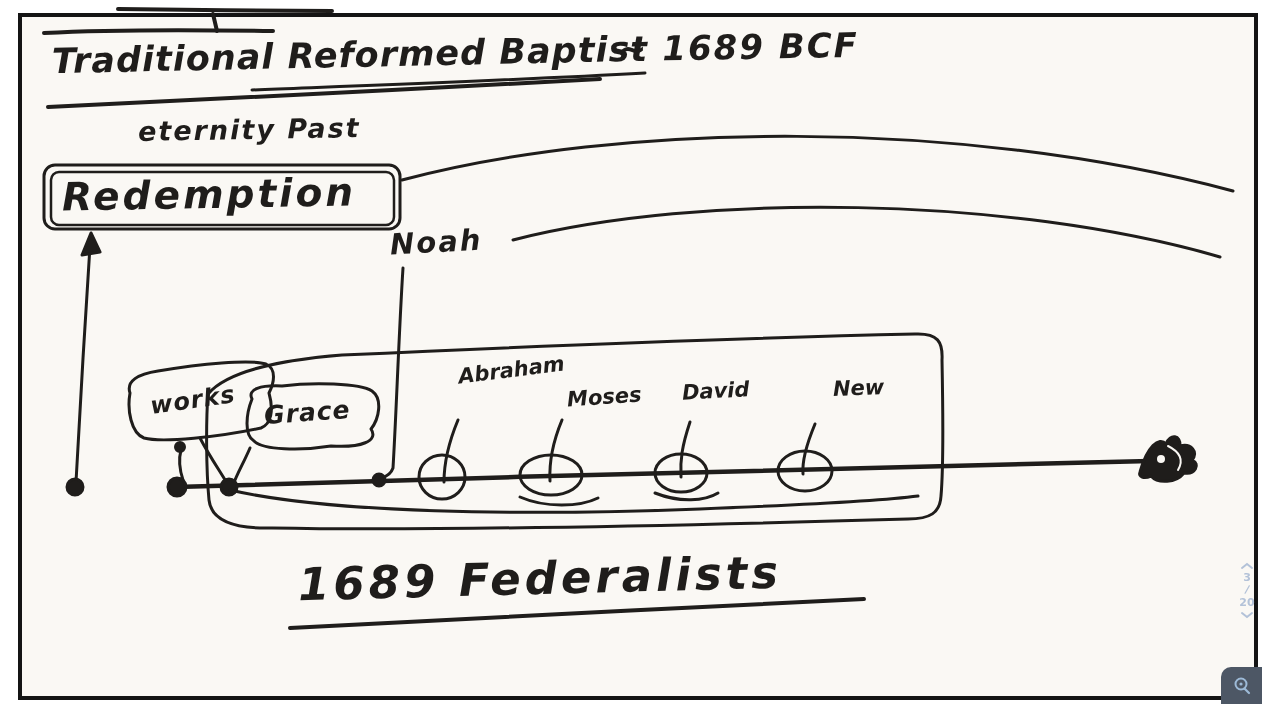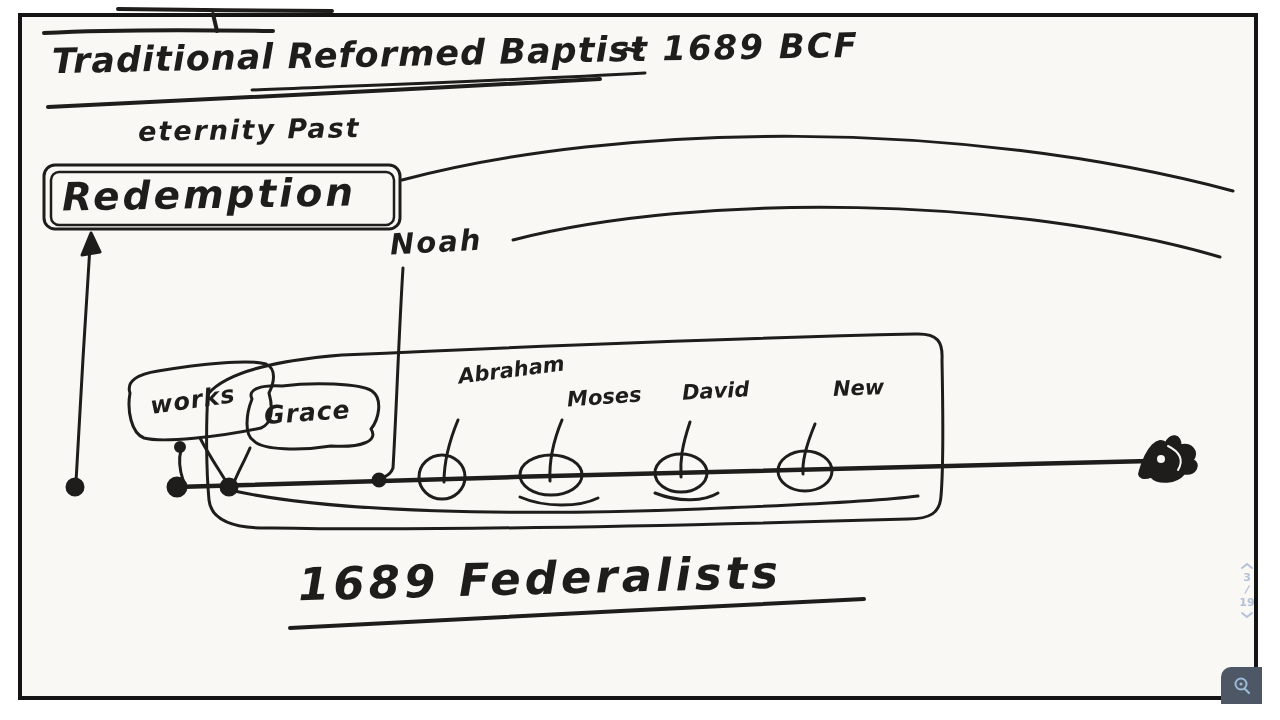--- a/index.html
+++ b/index.html
@@ -111,21 +111,21 @@
   <div class="lbl hand lbl-david">David</div>
   <div class="lbl hand lbl-new">New</div>
   <div class="lbl hand lbl-federalists">1689 Federalists</div>
 
   <div class="pager">
     <svg width="14" height="8" viewBox="0 0 14 8">
       <polyline points="2,6 7,2 12,6" stroke="#b3c2d8" stroke-width="2" fill="none" stroke-linecap="round"></polyline>
     </svg>
     <span class="num">3</span>
     <span class="slash">/</span>
-    <span class="num">19</span>
+    <span class="num">20</span>
     <svg width="14" height="8" viewBox="0 0 14 8">
       <polyline points="2,2 7,6 12,2" stroke="#b3c2d8" stroke-width="2" fill="none" stroke-linecap="round"></polyline>
     </svg>
   </div>
 
   <div class="zoom-btn">
     <svg width="20" height="20" viewBox="0 0 20 20">
       <circle cx="9" cy="8" r="5.5" stroke="#9dbad7" stroke-width="2" fill="none"></circle>
       <circle cx="9" cy="8" r="1.6" fill="#9dbad7"></circle>
       <line x1="12.5" y1="12.5" x2="17" y2="17" stroke="#9dbad7" stroke-width="2.2" stroke-linecap="round"></line>

